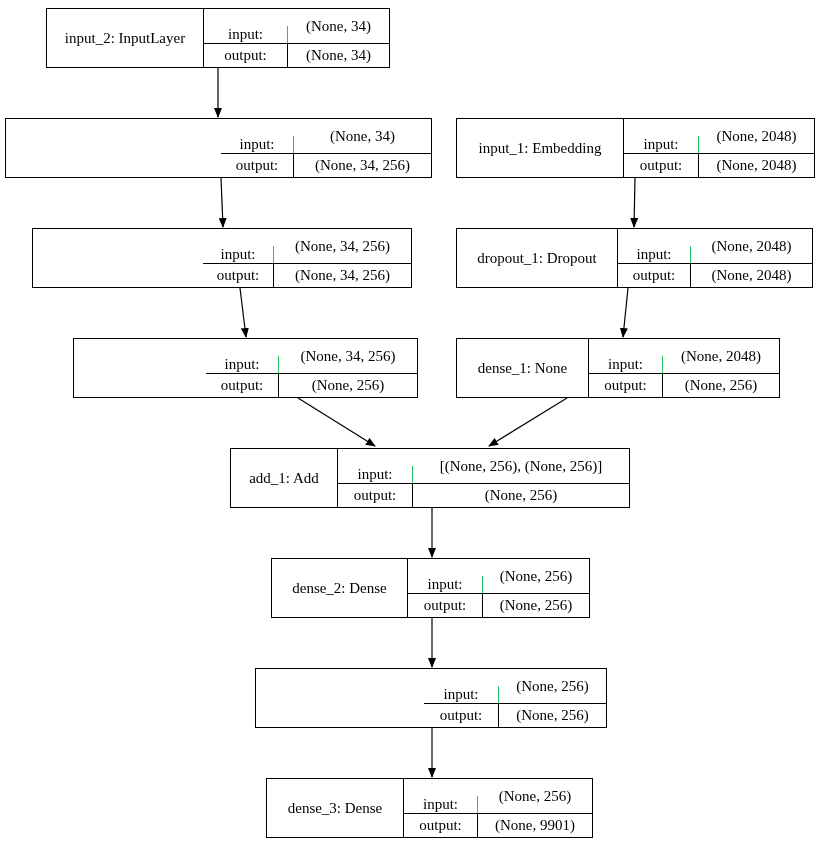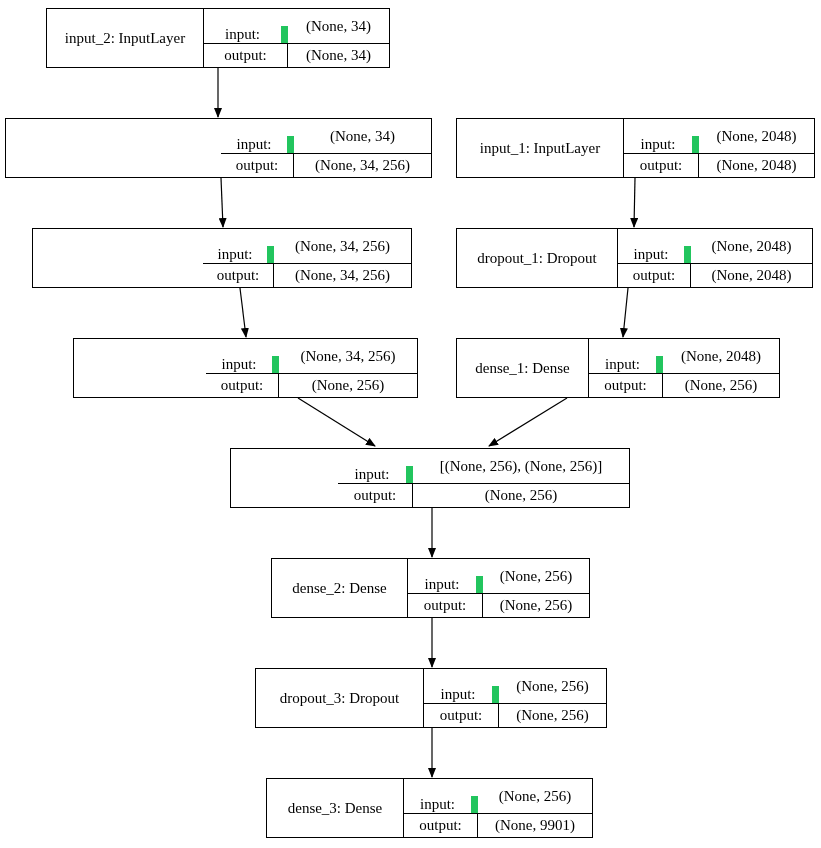--- a/index.html
+++ b/index.html
@@ -44,21 +44,21 @@
     padding: 0 6px;
     white-space: nowrap;
   }
   .node .cell {
     display: flex;
     align-items: center;
     justify-content: center;
     white-space: nowrap;
     padding: 0 6px;
   }
-  .node .lbl-in   { grid-column: 2; grid-row: 1; border-right: 7px solid #22c55e; margin-top: 17px; }
+  .node .lbl-in   { grid-column: 2; grid-row: 1; border-right: 1px solid #22c55e; margin-top: 17px; }
   .node .shape-in { grid-column: 3; grid-row: 1; }
   .node .lbl-out  { grid-column: 2; grid-row: 2; border-top: 1px solid #000000; border-right: 1px solid #000000; }
   .node .shape-out{ grid-column: 3; grid-row: 2; border-top: 1px solid #000000; }
 </style>
 </head>
 <body>
 
 <div id="canvas">
 
   <svg id="edges" width="821" height="848" viewBox="0 0 821 848" xmlns="http://www.w3.org/2000/svg">
@@ -88,21 +88,21 @@
   </div>
 
   <div class="node" style="left:5px; top:118px; width:427px; --tw:215px; --lw:73px;">
     <div class="cell lbl-in">input:</div>
     <div class="cell shape-in">(None, 34)</div>
     <div class="cell lbl-out">output:</div>
     <div class="cell shape-out">(None, 34, 256)</div>
   </div>
 
   <div class="node" style="left:456px; top:118px; width:359px; --tw:167px; --lw:75px;">
-    <div class="title cell">input_1: InputLayer</div>
+    <div class="title cell">input_1: Embedding</div>
     <div class="cell lbl-in">input:</div>
     <div class="cell shape-in">(None, 2048)</div>
     <div class="cell lbl-out">output:</div>
     <div class="cell shape-out">(None, 2048)</div>
   </div>
 
   <div class="node" style="left:32px; top:228px; width:380px; --tw:170px; --lw:71px;">
     <div class="cell lbl-in">input:</div>
     <div class="cell shape-in">(None, 34, 256)</div>
     <div class="cell lbl-out">output:</div>
@@ -118,44 +118,44 @@
   </div>
 
   <div class="node" style="left:73px; top:338px; width:345px; --tw:132px; --lw:73px;">
     <div class="cell lbl-in">input:</div>
     <div class="cell shape-in">(None, 34, 256)</div>
     <div class="cell lbl-out">output:</div>
     <div class="cell shape-out">(None, 256)</div>
   </div>
 
   <div class="node" style="left:456px; top:338px; width:324px; --tw:132px; --lw:74px;">
-    <div class="title cell">dense_1: Dense</div>
+    <div class="title cell">dense_1: None</div>
     <div class="cell lbl-in">input:</div>
     <div class="cell shape-in">(None, 2048)</div>
     <div class="cell lbl-out">output:</div>
     <div class="cell shape-out">(None, 256)</div>
   </div>
 
   <div class="node" style="left:230px; top:448px; width:400px; --tw:107px; --lw:75px;">
+    <div class="title cell">add_1: Add</div>
     <div class="cell lbl-in">input:</div>
     <div class="cell shape-in">[(None, 256), (None, 256)]</div>
     <div class="cell lbl-out">output:</div>
     <div class="cell shape-out">(None, 256)</div>
   </div>
 
   <div class="node" style="left:271px; top:558px; width:319px; --tw:136px; --lw:75px;">
     <div class="title cell">dense_2: Dense</div>
     <div class="cell lbl-in">input:</div>
     <div class="cell shape-in">(None, 256)</div>
     <div class="cell lbl-out">output:</div>
     <div class="cell shape-out">(None, 256)</div>
   </div>
 
   <div class="node" style="left:255px; top:668px; width:352px; --tw:168px; --lw:75px;">
-    <div class="title cell">dropout_3: Dropout</div>
     <div class="cell lbl-in">input:</div>
     <div class="cell shape-in">(None, 256)</div>
     <div class="cell lbl-out">output:</div>
     <div class="cell shape-out">(None, 256)</div>
   </div>
 
   <div class="node" style="left:266px; top:778px; width:327px; --tw:137px; --lw:74px;">
     <div class="title cell">dense_3: Dense</div>
     <div class="cell lbl-in">input:</div>
     <div class="cell shape-in">(None, 256)</div>

